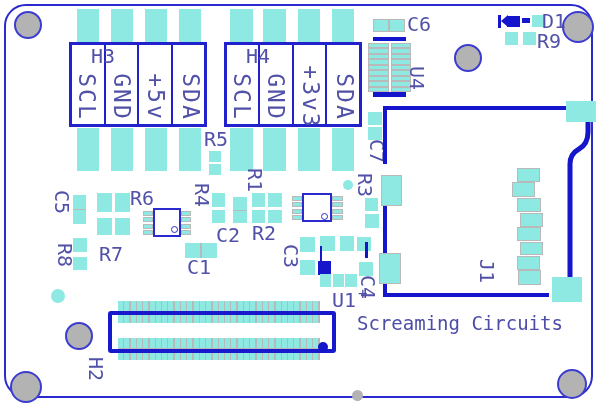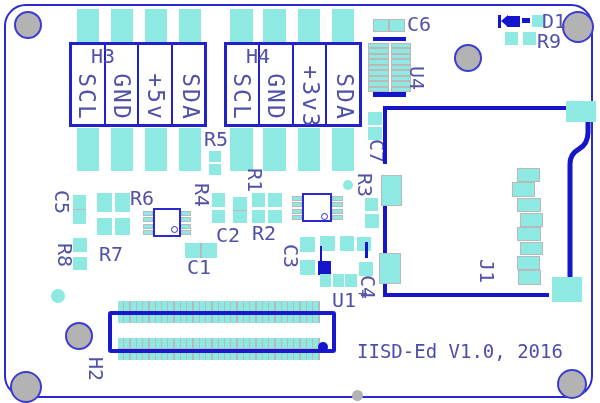--- a/index.html
+++ b/index.html
@@ -234,15 +234,15 @@
   <div class="pad padb" style="left:517px;top:255.5px;width:23px;height:14px;"></div>
   <div class="pad padb" style="left:518px;top:270px;width:23px;height:15px;"></div>
   <div class="lab vlab" style="left:487px;top:271px;">J1</div>
 
   <div class="strip" style="left:118px;top:301px;"></div>
   <div class="strip" style="left:118px;top:338px;"></div>
   <div class="h2box"></div>
   <div class="trace" style="left:318px;top:341.5px;width:10px;height:10px;border-radius:50%;"></div>
   <div class="lab vlab" style="left:96px;top:368.5px;">H2</div>
 
-  <div class="titletxt" style="left:357px;top:342px;">IISD-Ed V1.0, 2016</div>
+  <div class="titletxt" style="left:357px;top:314px;">Screaming Circuits</div>
 
 </div>
 
 </body></html>

